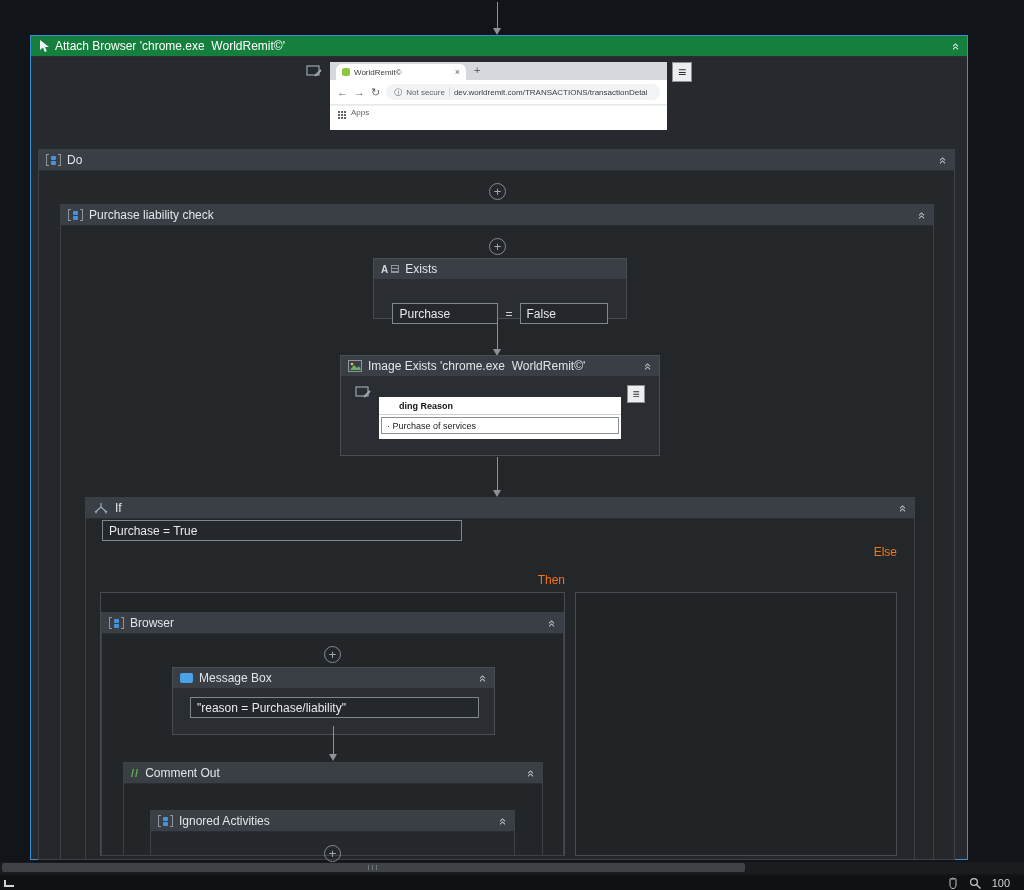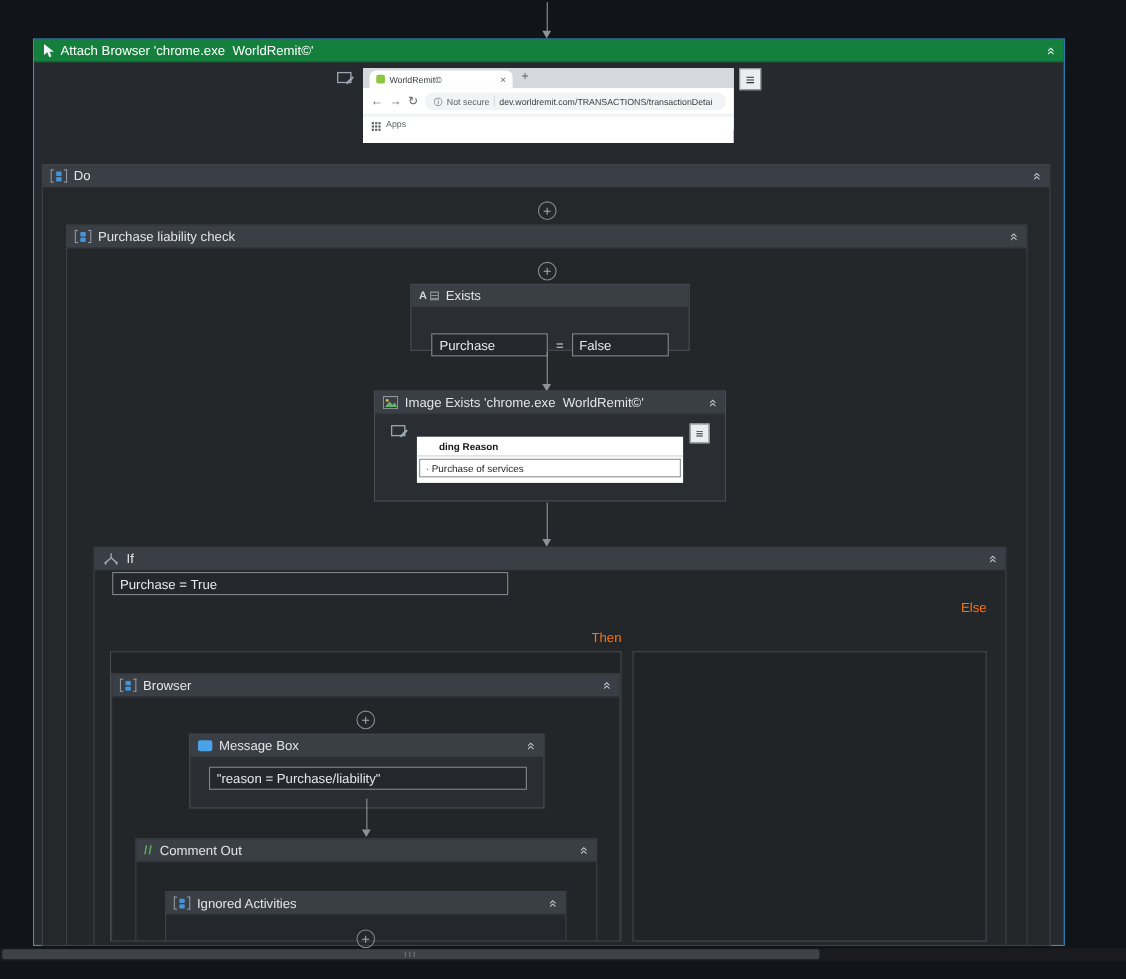--- a/index.html
+++ b/index.html
@@ -301,14 +301,27 @@
   <div class="abs plus" style="left:324px; top:845px;">+</div>
 
   <div class="abs hscroll" style="left:0; top:862px; width:1024px; height:12px;">
     <div class="hthumb" style="position:absolute; left:2px; top:1px; width:743px; height:9px;">
       <span class="hgrip" style="left:366px;"></span>
       <span class="hgrip" style="left:370px;"></span>
       <span class="hgrip" style="left:374px;"></span>
     </div>
   </div>
 
+  <div class="abs statusbar" style="left:0; top:876px; width:1024px; height:14px;">
+    <div style="width:10px; height:7px; border-left:2px solid #cfd3d7; border-bottom:2px solid #cfd3d7; margin-left:4px;"></div>
+    <div style="margin-left:auto; display:flex; align-items:center; gap:10px; padding-right:14px;">
+      <svg width="12" height="12" viewBox="0 0 12 12">
+        <path d="M3 5 V2.5 a1 1 0 0 1 2 0 V2 a1 1 0 0 1 2 0 v0.5 a1 1 0 0 1 2 0 V8 c0 2-1 3.5-3 3.5 S3.5 10 3 8.5 Z" fill="none" stroke="#c3c7cb" stroke-width="1"></path>
+      </svg>
+      <svg width="13" height="13" viewBox="0 0 13 13">
+        <circle cx="5" cy="5" r="3.4" fill="none" stroke="#c3c7cb" stroke-width="1.2"></circle>
+        <line x1="7.7" y1="7.7" x2="11.5" y2="11.5" stroke="#c3c7cb" stroke-width="1.4"></line>
+      </svg>
+      <span class="zoomtxt">100</span>
+    </div>
+  </div>
 
 </div>
 
 </body></html>

